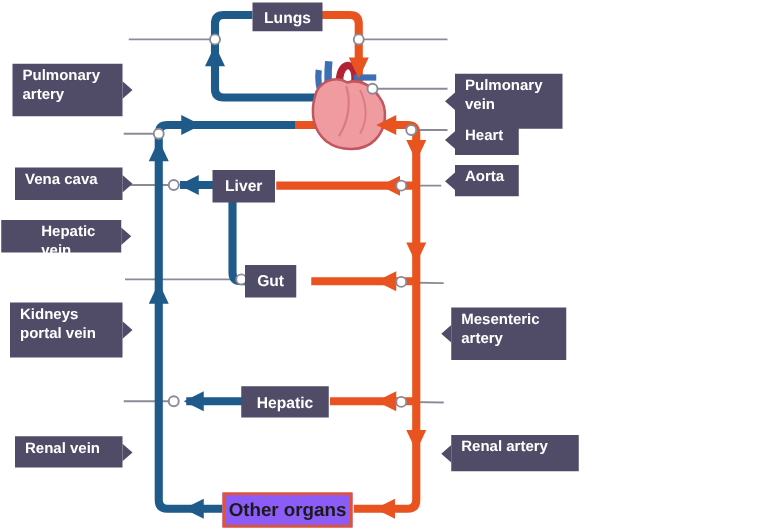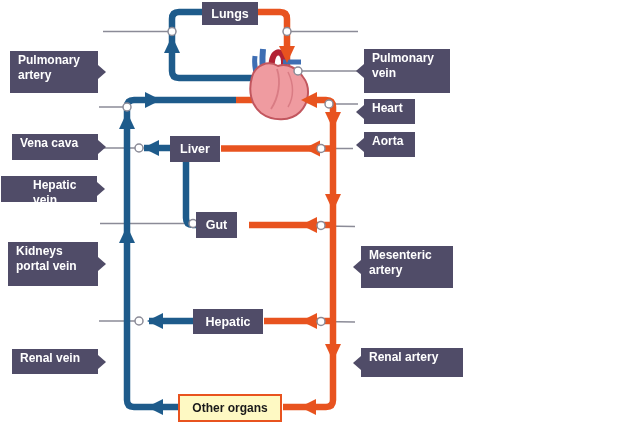--- a/index.html
+++ b/index.html
@@ -22,22 +22,22 @@
     content:"";position:absolute;right:100%;top:50%;transform:translateY(-50%);
     border-top:7px solid transparent;border-bottom:7px solid transparent;
     border-right:8px solid var(--label-purple);
   }
   .organ-box{
     position:absolute;background:var(--label-purple);color:var(--label-text);
     font-size:12.5px;font-weight:700;display:flex;align-items:center;justify-content:center;
     box-sizing:border-box;text-align:center;
   }
   .organ-box.outlined{
-    background:#fef9c3;color:var(--other-organs-text);
-    border:2.5px solid var(--artery-orange);font-size:12px;
+    background:#8b5cf6;color:var(--other-organs-text);
+    border:2.5px solid var(--artery-orange);font-size:15px;
   }
 </style>
 </head>
 <body>
 
 <div class="stage">
 
   <svg class="plumbing" width="624" height="425" viewBox="0 0 624 425">
 
     <g style="stroke:var(--connector-gray);stroke-width:1.5;" fill="none">
@@ -129,21 +129,21 @@
   <div class="vessel-label tip-right" style="left:1px;top:136px;width:96px;height:26px;padding-left:32px;">
     <span>Hepatic vein</span>
   </div>
   <div class="vessel-label tip-right" style="left:8px;top:202px;width:90px;height:44px;">
     <span>Kidneys portal vein</span>
   </div>
   <div class="vessel-label tip-right" style="left:12px;top:309px;width:86px;height:25px;">
     <span>Renal vein</span>
   </div>
 
-  <div class="vessel-label tip-left" style="left:364px;top:9px;width:86px;height:44px;">
+  <div class="vessel-label tip-left" style="left:364px;top:19px;width:86px;height:44px;">
     <span>Pulmonary vein</span>
   </div>
   <div class="vessel-label tip-left" style="left:364px;top:59px;width:51px;height:25px;">
     <span>Heart</span>
   </div>
   <div class="vessel-label tip-left" style="left:364px;top:92px;width:51px;height:25px;">
     <span>Aorta</span>
   </div>
   <div class="vessel-label tip-left" style="left:361px;top:206px;width:92px;height:42px;">
     <span>Mesenteric artery</span>

